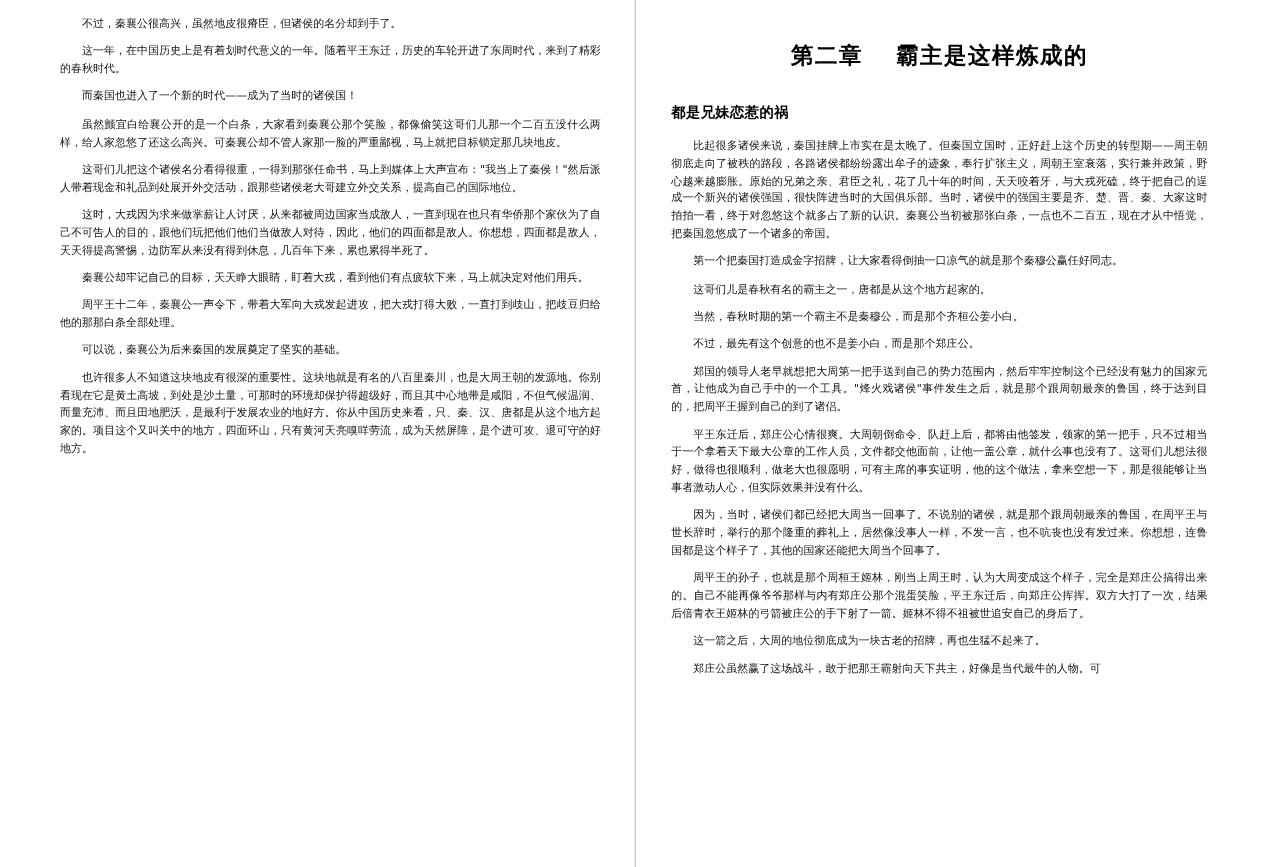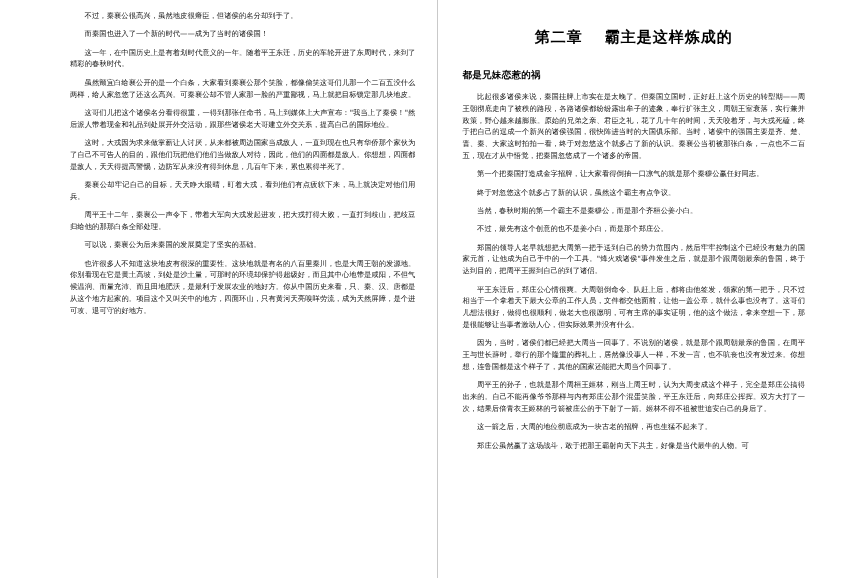--- a/index.html
+++ b/index.html
@@ -11,21 +11,20 @@
     width: 845px;
     height: 578px;
     font-family: "DejaVu Sans", sans-serif;
     overflow: hidden;
   }
   .spread {
     display: flex;
     width: 845px;
     height: 508px;
     box-sizing: border-box;
-    padding-left: 30px;
   }
   .page {
     width: 422.5px;
     height: 578px;
     box-sizing: border-box;
     position: relative;
     overflow: hidden;
     background: #ffffff;
   }
   .page-left {
@@ -68,37 +67,37 @@
     margin-top: 0;
   }
 </style>
 </head>
 <body>
 
 <div class="spread">
 
   <div class="page page-left">
     <p class="body">不过，秦襄公很高兴，虽然地皮很瘠臣，但诸侯的名分却到手了。</p>
+    <p class="body">这一年，在中国历史上是有着划时代意义的一年。随着平王东迁，历史的车轮开进了东周时代，来到了精彩的春秋时代。</p>
     <p class="body">而秦国也进入了一个新的时代——成为了当时的诸侯国！</p>
-    <p class="body">这一年，在中国历史上是有着划时代意义的一年。随着平王东迁，历史的车轮开进了东周时代，来到了精彩的春秋时代。</p>
     <p class="body">虽然颤宜白给襄公开的是一个白条，大家看到秦襄公那个笑脸，都像偷笑这哥们儿那一个二百五没什么两样，给人家忽悠了还这么高兴。可秦襄公却不管人家那一脸的严重鄙视，马上就把目标锁定那几块地皮。</p>
     <p class="body">这哥们儿把这个诸侯名分看得很重，一得到那张任命书，马上到媒体上大声宣布："我当上了秦侯！"然后派人带着现金和礼品到处展开外交活动，跟那些诸侯老大哥建立外交关系，提高自己的国际地位。</p>
     <p class="body">这时，大戎因为求来做掌薪让人讨厌，从来都被周边国家当成敌人，一直到现在也只有华侨那个家伙为了自己不可告人的目的，跟他们玩把他们他们当做敌人对待，因此，他们的四面都是敌人。你想想，四面都是敌人，天天得提高警惕，边防军从来没有得到休息，几百年下来，累也累得半死了。</p>
     <p class="body">秦襄公却牢记自己的目标，天天睁大眼睛，盯着大戎，看到他们有点疲软下来，马上就决定对他们用兵。</p>
     <p class="body">周平王十二年，秦襄公一声令下，带着大军向大戎发起进攻，把大戎打得大败，一直打到歧山，把歧豆归给他的那那白条全部处理。</p>
     <p class="body">可以说，秦襄公为后来秦国的发展奠定了坚实的基础。</p>
     <p class="body">也许很多人不知道这块地皮有很深的重要性。这块地就是有名的八百里秦川，也是大周王朝的发源地。你别看现在它是黄土高坡，到处是沙土量，可那时的环境却保护得超级好，而且其中心地带是咸阳，不但气候温润、而量充沛、而且田地肥沃，是最利于发展农业的地好方。你从中国历史来看，只、秦、汉、唐都是从这个地方起家的。项目这个又叫关中的地方，四面环山，只有黄河天亮嗅咩劳流，成为天然屏障，是个进可攻、退可守的好地方。</p>
   </div>
 
   <div class="page page-right">
     <h1 class="chapter-title"><span>第二章</span><span class="gap"></span><span>霸主是这样炼成的</span></h1>
     <h2 class="section-title">都是兄妹恋惹的祸</h2>
     <p class="body">比起很多诸侯来说，秦国挂牌上市实在是太晚了。但秦国立国时，正好赶上这个历史的转型期——周王朝彻底走向了被秩的路段，各路诸侯都纷纷露出牟子的迹象，奉行扩张主义，周朝王室衰落，实行兼并政策，野心越来越膨胀。原始的兄弟之亲、君臣之礼，花了几十年的时间，天天咬着牙，与大戎死磕，终于把自己的逞成一个新兴的诸侯强国，很快阵进当时的大国俱乐部。当时，诸侯中的强国主要是齐、楚、晋、秦、大家这时拍拍一看，终于对忽悠这个就多占了新的认识。秦襄公当初被那张白条，一点也不二百五，现在才从中悟觉，把秦国忽悠成了一个诸多的帝国。</p>
     <p class="body">第一个把秦国打造成金字招牌，让大家看得倒抽一口凉气的就是那个秦穆公赢任好同志。</p>
-    <p class="body">终于对忽悠这个就多占了新的认识，虽然这个霸主有点争议。</p>
+    <p class="body">这哥们儿是春秋有名的霸主之一，唐都是从这个地方起家的。</p>
     <p class="body">当然，春秋时期的第一个霸主不是秦穆公，而是那个齐桓公姜小白。</p>
     <p class="body">不过，最先有这个创意的也不是姜小白，而是那个郑庄公。</p>
     <p class="body">郑国的领导人老早就想把大周第一把手送到自己的势力范围内，然后牢牢控制这个已经没有魅力的国家元首，让他成为自己手中的一个工具。"烽火戏诸侯"事件发生之后，就是那个跟周朝最亲的鲁国，终于达到目的，把周平王握到自己的到了诸侣。</p>
     <p class="body">平王东迁后，郑庄公心情很爽。大周朝倒命令、队赶上后，都将由他签发，领家的第一把手，只不过相当于一个拿着天下最大公章的工作人员，文件都交他面前，让他一盖公章，就什么事也没有了。这哥们儿想法很好，做得也很顺利，做老大也很愿明，可有主席的事实证明，他的这个做法，拿来空想一下，那是很能够让当事者激动人心，但实际效果并没有什么。</p>
     <p class="body">因为，当时，诸侯们都已经把大周当一回事了。不说别的诸侯，就是那个跟周朝最亲的鲁国，在周平王与世长辞时，举行的那个隆重的葬礼上，居然像没事人一样，不发一言，也不吭丧也没有发过来。你想想，连鲁国都是这个样子了，其他的国家还能把大周当个回事了。</p>
     <p class="body">周平王的孙子，也就是那个周桓王姬林，刚当上周王时，认为大周变成这个样子，完全是郑庄公搞得出来的。自己不能再像爷爷那样与内有郑庄公那个混蛋笑脸，平王东迁后，向郑庄公挥挥。双方大打了一次，结果后倍青衣王姬林的弓箭被庄公的手下射了一箭。姬林不得不祖被世追安自己的身后了。</p>
     <p class="body">这一箭之后，大周的地位彻底成为一块古老的招牌，再也生猛不起来了。</p>
     <p class="body">郑庄公虽然赢了这场战斗，敢于把那王霸射向天下共主，好像是当代最牛的人物。可</p>
   </div>
 

